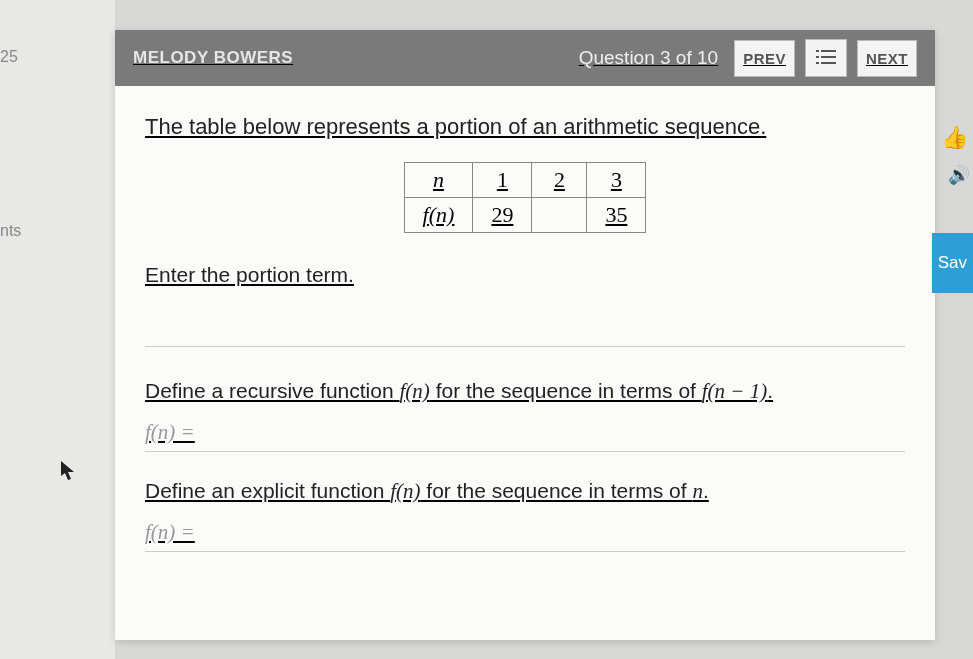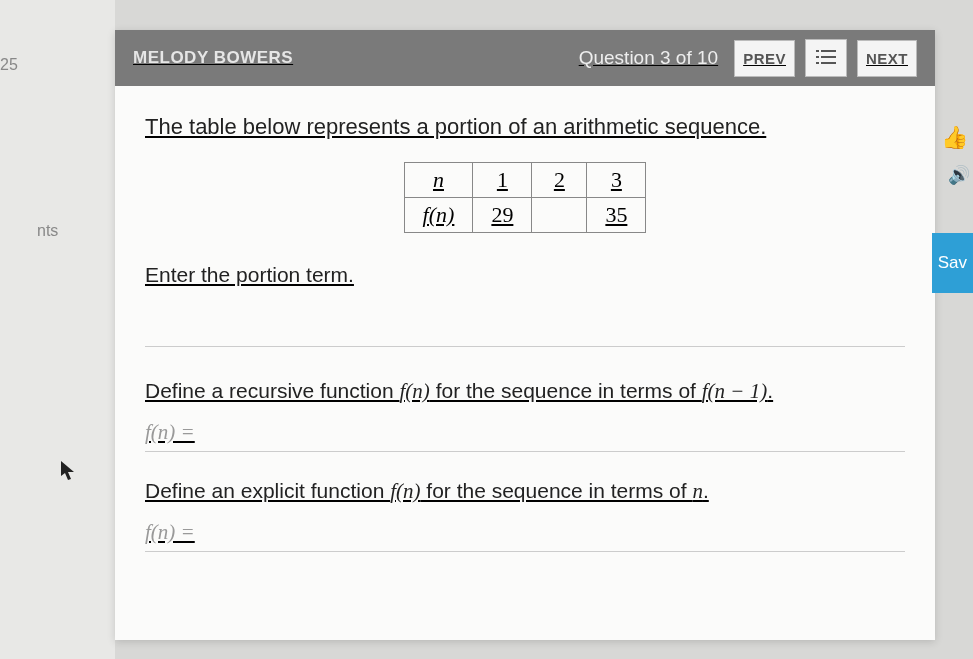--- a/index.html
+++ b/index.html
@@ -12,22 +12,22 @@
     position: relative;
   }
   .left-gutter {
     position: absolute;
     left: 0; top: 0;
     width: 115px; height: 100%;
     background: #e8e8e6;
     color: #888;
     font-size: 16px;
   }
-  .left-25 { position: absolute; top: 56px; left: 0; }
-  .left-nts { position: absolute; top: 222px; left: 0; padding-left: 37px; }
+  .left-25 { position: absolute; top: 48px; left: 0; }
+  .left-nts { position: absolute; top: 222px; left: 0; }
   .cursor {
     position: absolute;
     left: 60px; top: 460px;
     font-size: 20px;
   }
   .main-panel {
     position: absolute;
     left: 115px; top: 30px;
     width: 820px; height: 610px;
     background: #fbfbfa;

